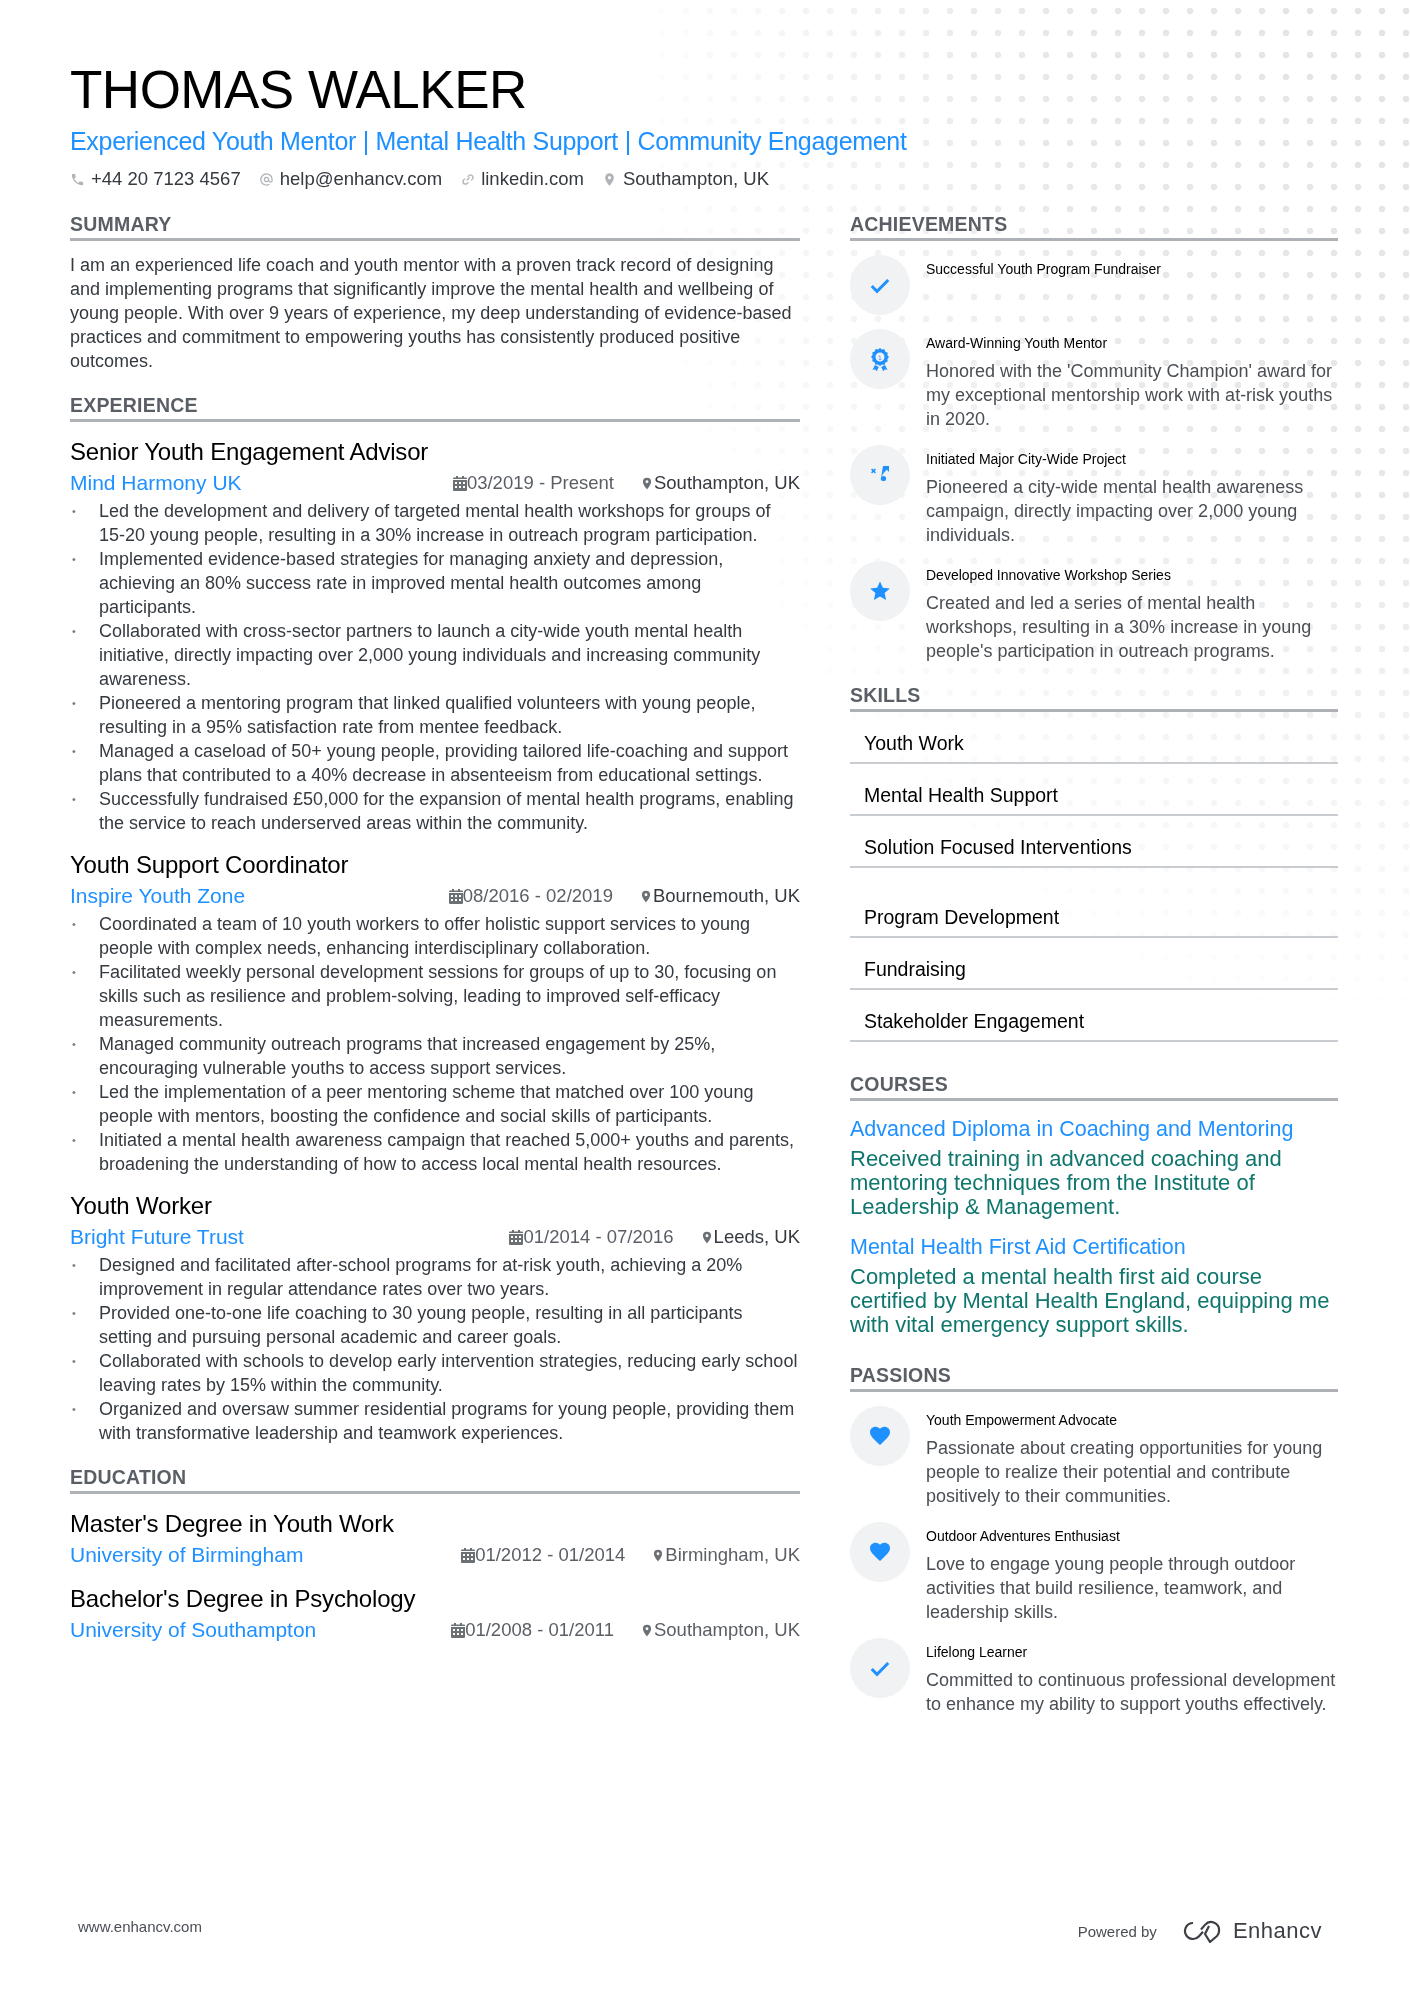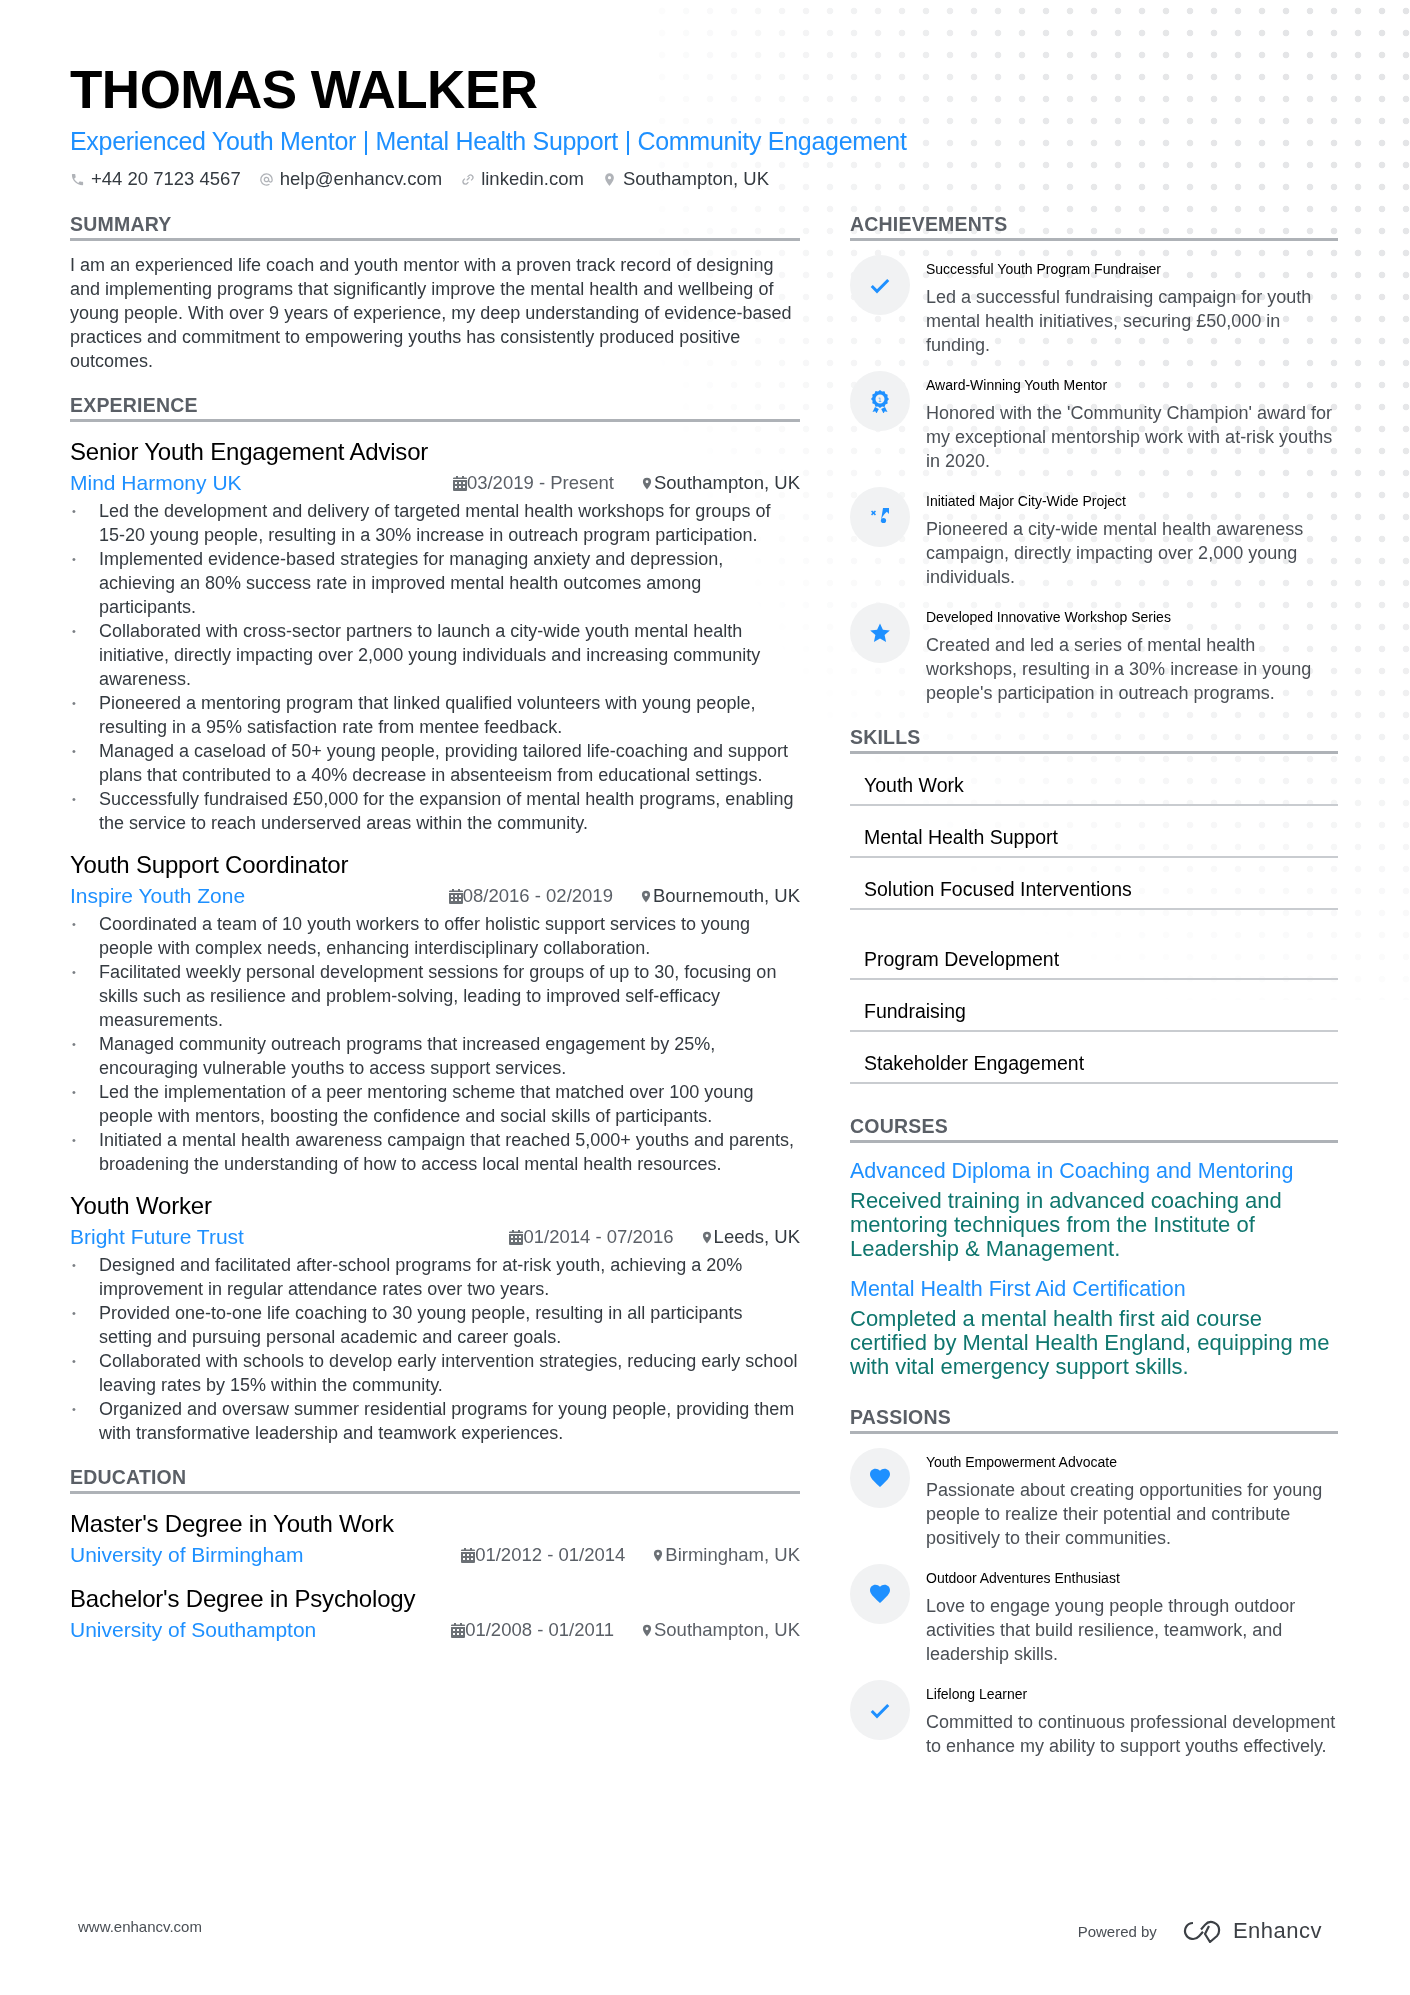--- a/index.html
+++ b/index.html
@@ -18,21 +18,21 @@
     mask-image: radial-gradient(ellipse at 100% 0%, rgba(0,0,0,1) 0%, rgba(0,0,0,0.85) 35%, rgba(0,0,0,0) 75%);
     z-index: 0;
     pointer-events: none;
   }
   .page { position: relative; z-index: 1; padding: 0 70px; }
 
   
   .header { padding-top: 58px; }
   .name {
     font-family: "Liberation Sans", sans-serif;
-    font-size: 53px; font-weight: 700; color: #000; letter-spacing: -0.5px;
+    font-size: 53px; font-weight: 400; color: #000; letter-spacing: -0.5px;
     line-height: 64px;
   }
   .tagline {
     font-size: 25px; color: #1e90ff; line-height: 34px; margin-top: 2px;
     letter-spacing: -0.3px;
   }
   .contacts { display: flex; gap: 18px; margin-top: 10px; font-size: 18.5px; color: #343a40; }
   .contact { display: flex; align-items: center; gap: 6px; }
   .contact svg { width: 15px; height: 15px; fill: #b0b3b8; }
 
@@ -288,21 +288,20 @@
         <div class="ach-list">
 
           <div class="ach-item">
             <div class="ach-icon">
               <svg viewBox="0 0 24 24">
                   <path d="M9 16.2l-4.2-4.2-2.1 2.1L9 20.4 21.3 8.1l-2.1-2.1z"></path>
                 </svg>
             </div>
             <div class="ach-body">
               <div class="ach-title">Successful Youth Program Fundraiser</div>
-              <div class="ach-desc">Led a successful fundraising campaign for youth mental health initiatives, securing £50,000 in funding.</div>
             </div>
           </div>
 
           <div class="ach-item">
             <div class="ach-icon">
               <svg viewBox="0 0 24 24">
                   <path d="M12 1l2 1.6 2.5-.3.9 2.4 2.3 1-.3 2.5L21 10l-1.6 2 .3 2.5-2.3 1-.9 2.4-2.5-.3L12 19l-2-1.6-2.5.3-.9-2.4-2.3-1 .3-2.5L3 10l1.6-2-.3-2.5 2.3-1 .9-2.4 2.5.3zm0 4.5a4.5 4.5 0 1 0 0 9 4.5 4.5 0 0 0 0-9zM7 18l-2.5 5 2.7-.8 1.3 2.3 2.3-4.6zm10 0l2.5 5-2.7-.8-1.3 2.3-2.3-4.6z"></path>
                   <text x="12" y="12.5" font-size="6" text-anchor="middle" fill="#1e90ff" font-family="DejaVu Sans, sans-serif">1</text>
                 </svg>
             </div>

